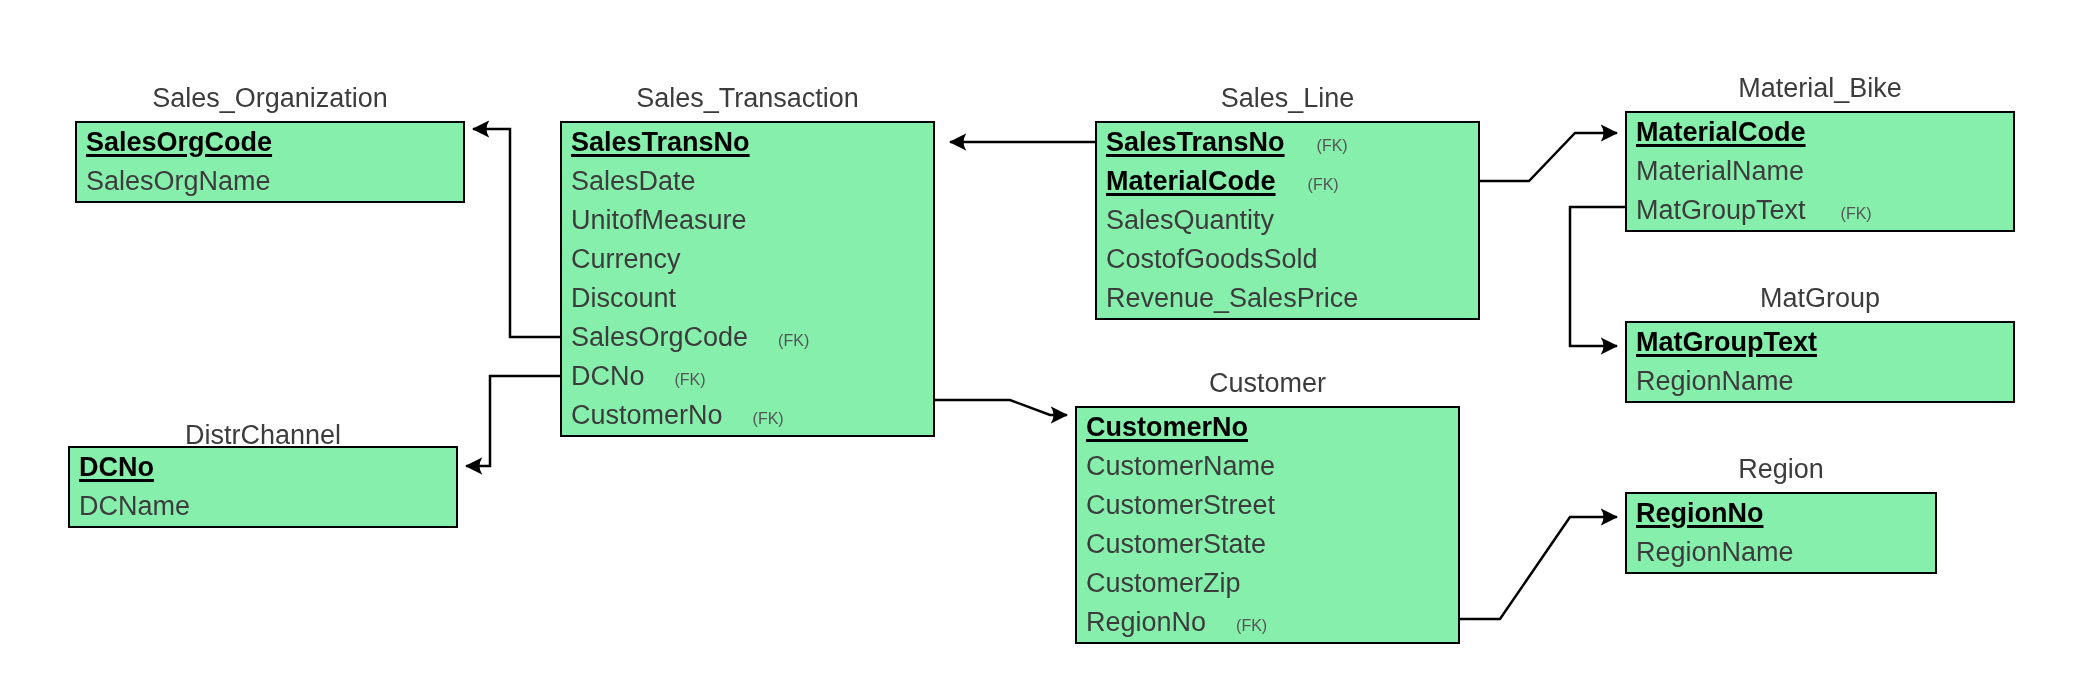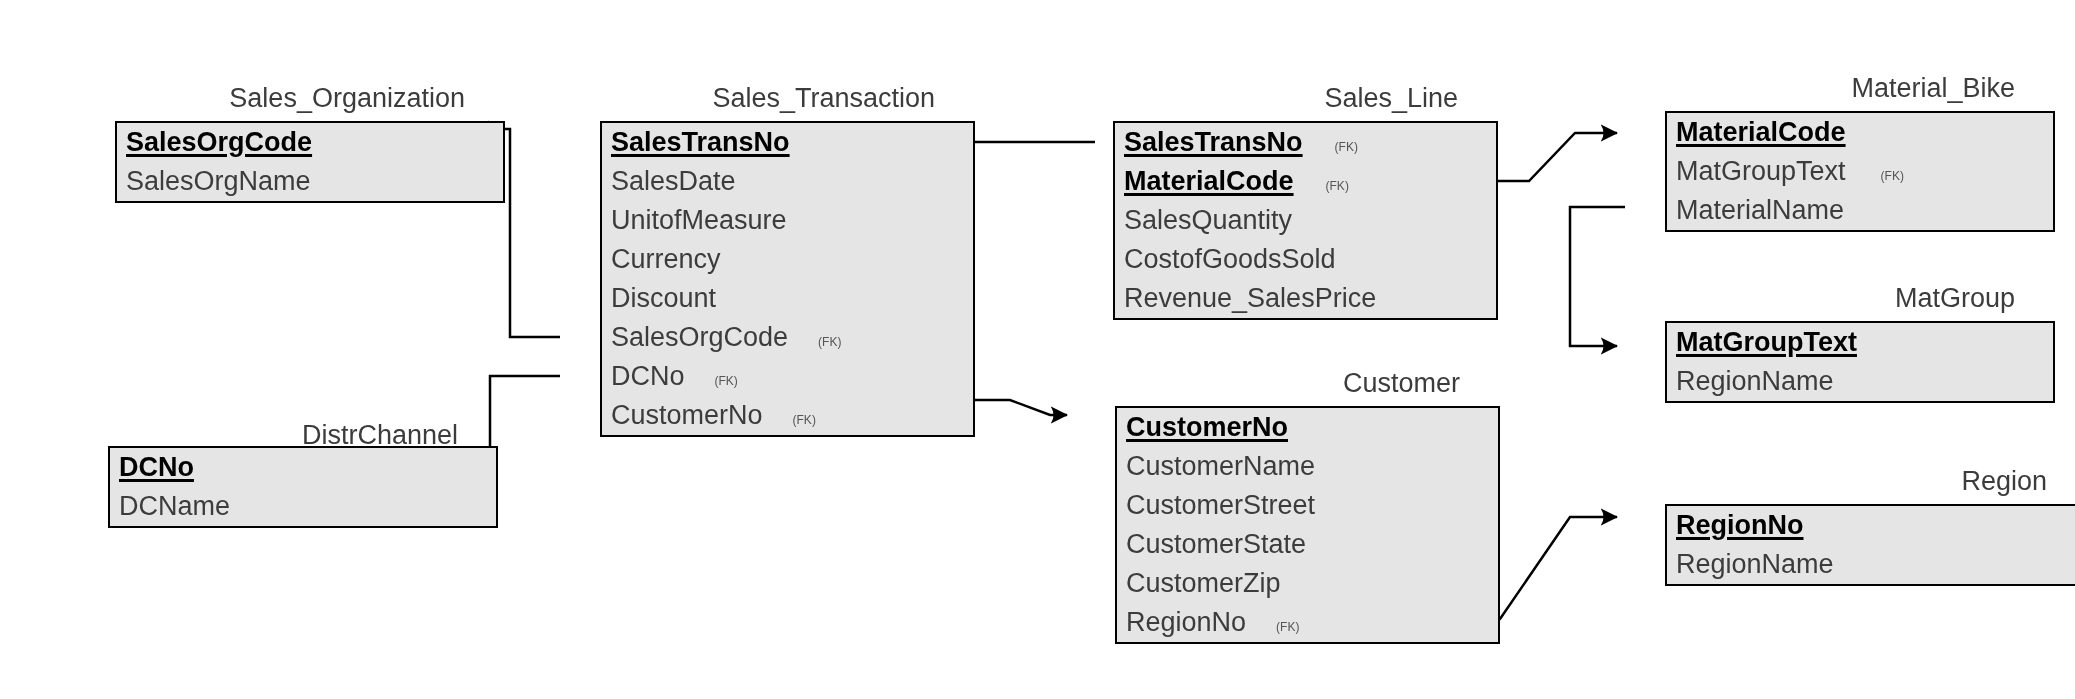--- a/index.html
+++ b/index.html
@@ -24,34 +24,33 @@
     pointer-events: none;
   }
   .entity {
     position: absolute;
     box-sizing: border-box;
   }
   .entity-title {
     position: absolute;
     left: 0;
     width: 100%;
-    text-align: right;
+    text-align: center;
     font-size: 27px;
     color: #3c3c3c;
     line-height: 1;
     white-space: nowrap;
   }
   .entity-box {
     position: absolute;
     left: 0;
     box-sizing: border-box;
     border: 2.5px solid #000000;
-    background: #e5e5e5;
+    background: #86efac;
     width: 100%;
-    margin-left: 40px;
   }
   .attr {
     position: relative;
     display: block;
     height: 39px;
     line-height: 39px;
     white-space: nowrap;
     font-size: 27px;
     color: #3c3c3c;
     padding-left: 9px;
@@ -60,21 +59,21 @@
   .attr .nm { display: inline-block; }
   .attr.pk .nm {
     font-weight: bold;
     color: #000000;
     text-decoration: underline;
     text-underline-offset: 3px;
     text-decoration-thickness: 2.5px;
   }
   .attr .fk {
     display: inline-block;
-    font-size: 12px;
+    font-size: 16px;
     color: #555555;
     vertical-align: baseline;
   }
 </style>
 </head>
 <body>
 
 <div id="canvas">
 
   <svg id="links" viewBox="0 0 2075 699" xmlns="http://www.w3.org/2000/svg">
@@ -108,36 +107,36 @@
           <div class="attr pk"><span class="nm">SalesTransNo</span></div>
           <div class="attr"><span class="nm">SalesDate</span></div>
           <div class="attr"><span class="nm">UnitofMeasure</span></div>
           <div class="attr"><span class="nm">Currency</span></div>
           <div class="attr"><span class="nm">Discount</span></div>
           <div class="attr"><span class="nm">SalesOrgCode</span><span class="fk" style="margin-left: 30px;">(FK)</span></div>
           <div class="attr"><span class="nm">DCNo</span><span class="fk" style="margin-left: 30px;">(FK)</span></div>
           <div class="attr"><span class="nm">CustomerNo</span><span class="fk" style="margin-left: 30px;">(FK)</span></div>
         </div>
       </div>
-      <div class="entity" style="left: 1073px; top: 85px; width: 385px; height: 236px; padding-left: 40px;">
+      <div class="entity" style="left: 1095px; top: 85px; width: 385px; height: 236px; padding-left: 40px;">
         <div class="entity-title" style="top: 0px;">Sales_Line</div>
         <div class="entity-box" style="top: 36px;">
           <div class="attr pk"><span class="nm">SalesTransNo</span><span class="fk" style="margin-left: 32px;">(FK)</span></div>
           <div class="attr pk"><span class="nm">MaterialCode</span><span class="fk" style="margin-left: 32px;">(FK)</span></div>
           <div class="attr"><span class="nm">SalesQuantity</span></div>
           <div class="attr"><span class="nm">CostofGoodsSold</span></div>
           <div class="attr"><span class="nm">Revenue_SalesPrice</span></div>
         </div>
       </div>
       <div class="entity" style="left: 1625px; top: 75px; width: 390px; height: 158px;">
         <div class="entity-title" style="top: 0px;">Material_Bike</div>
         <div class="entity-box" style="top: 36px;">
           <div class="attr pk"><span class="nm">MaterialCode</span></div>
+          <div class="attr"><span class="nm">MaterialName</span></div>
           <div class="attr"><span class="nm">MatGroupText</span><span class="fk" style="margin-left: 35px;">(FK)</span></div>
-          <div class="attr"><span class="nm">MaterialName</span></div>
         </div>
       </div>
       <div class="entity" style="left: 1625px; top: 285px; width: 390px; height: 119px;">
         <div class="entity-title" style="top: 0px;">MatGroup</div>
         <div class="entity-box" style="top: 36px;">
           <div class="attr pk"><span class="nm">MatGroupText</span></div>
           <div class="attr"><span class="nm">RegionName</span></div>
         </div>
       </div>
       <div class="entity" style="left: 68px; top: 410px; width: 390px; height: 119px;">
@@ -151,21 +150,21 @@
         <div class="entity-title" style="top: 0px;">Customer</div>
         <div class="entity-box" style="top: 36px;">
           <div class="attr pk"><span class="nm">CustomerNo</span></div>
           <div class="attr"><span class="nm">CustomerName</span></div>
           <div class="attr"><span class="nm">CustomerStreet</span></div>
           <div class="attr"><span class="nm">CustomerState</span></div>
           <div class="attr"><span class="nm">CustomerZip</span></div>
           <div class="attr"><span class="nm">RegionNo</span><span class="fk" style="margin-left: 30px;">(FK)</span></div>
         </div>
       </div>
-      <div class="entity" style="left: 1625px; top: 468px; width: 422px; height: 119px;">
+      <div class="entity" style="left: 1625px; top: 456px; width: 312px; height: 119px;">
         <div class="entity-title" style="top: 0px;">Region</div>
         <div class="entity-box" style="top: 36px;">
           <div class="attr pk"><span class="nm">RegionNo</span></div>
           <div class="attr"><span class="nm">RegionName</span></div>
         </div>
       </div>
     </div>
 
 </div>
 

